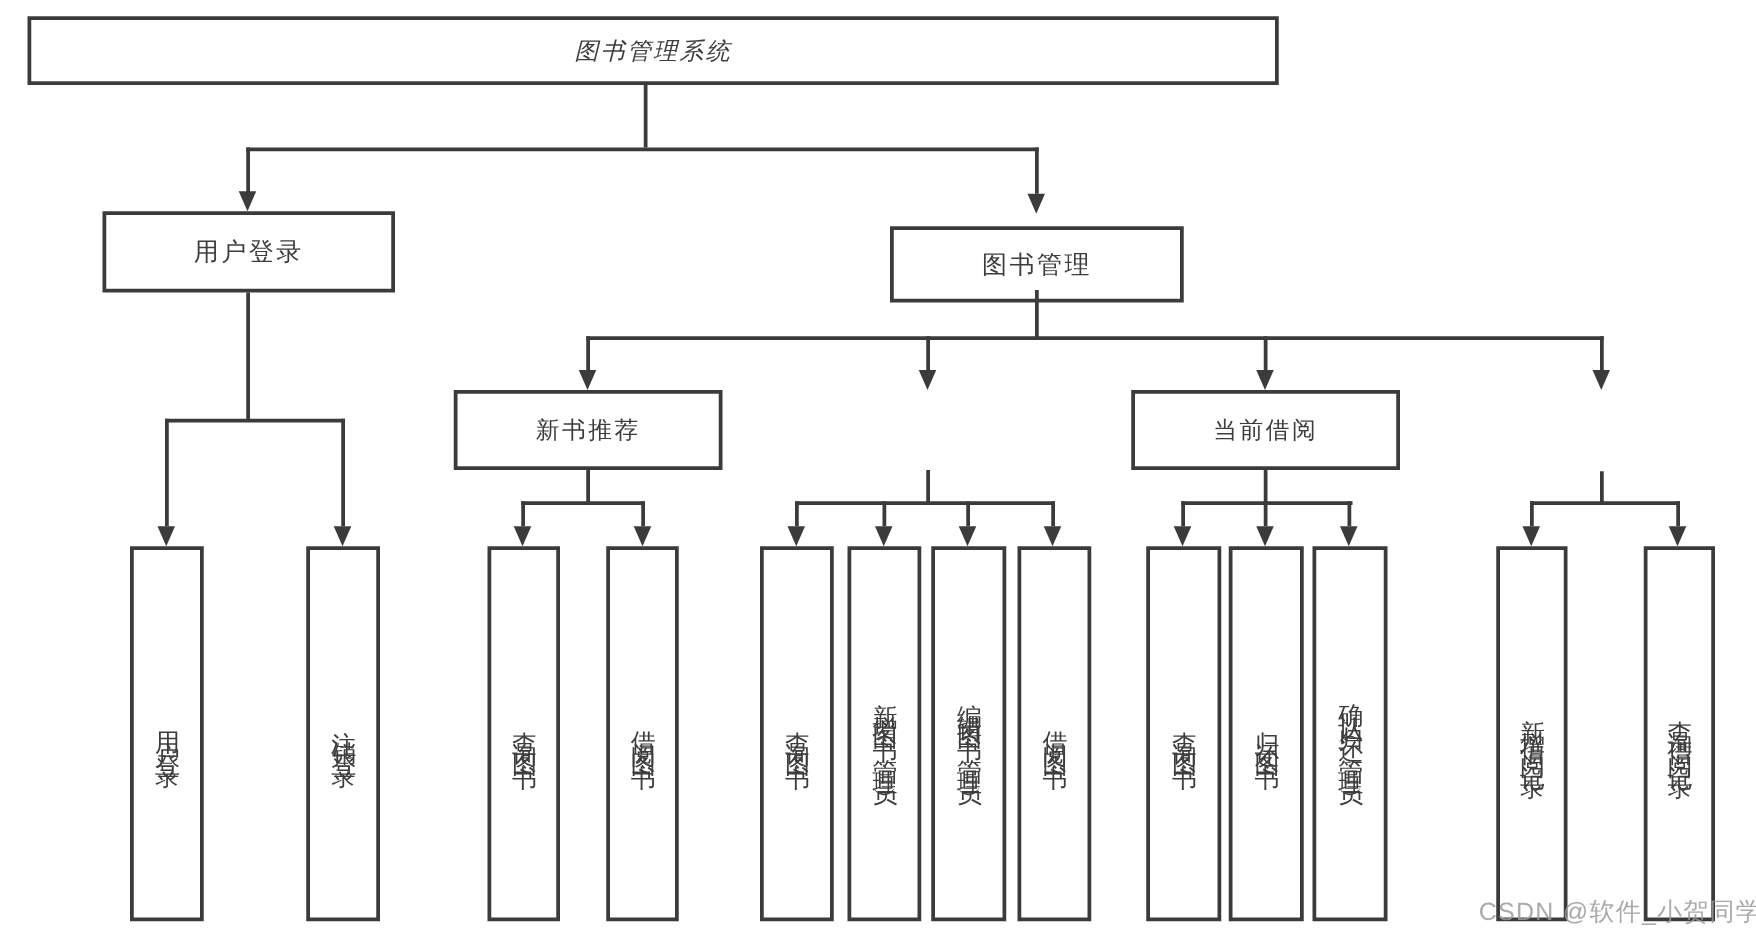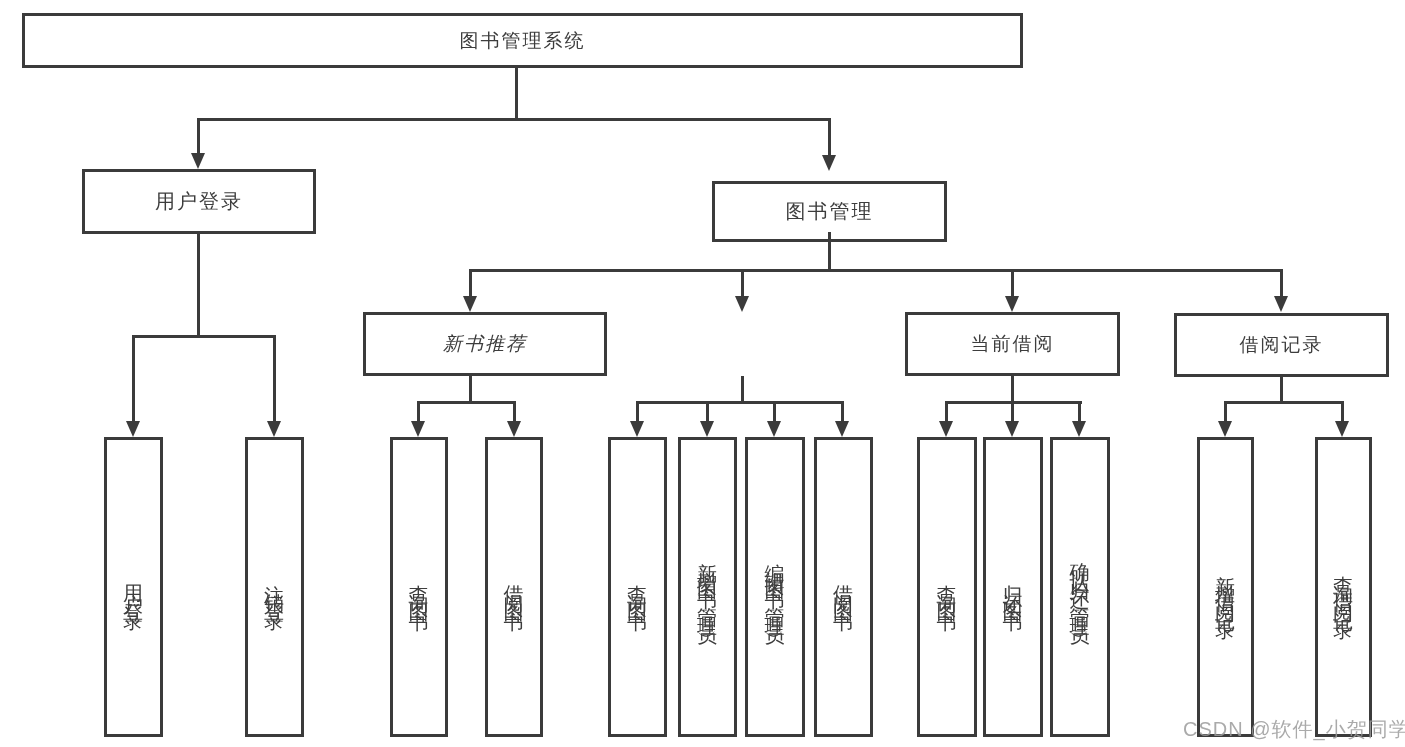--- a/index.html
+++ b/index.html
@@ -5,21 +5,21 @@
   html,body{margin:0;padding:0;background:#ffffff;}
   .canvas{
     position:relative;width:1405px;height:747px;background:#ffffff;overflow:hidden;
     font-family:"Liberation Sans","DejaVu Sans",sans-serif;color:#3d3d3d;
   }
   .box{
     position:absolute;box-sizing:border-box;border:3px solid #3b3b3b;background:#ffffff;
     display:flex;align-items:center;justify-content:center;
   }
   .box span{white-space:nowrap;}
-  .root-box span{font-size:19px;letter-spacing:2px;}
+  .root-box span{font-size:19px;letter-spacing:2px;font-style:italic;}
   .l1-box span{font-size:20px;letter-spacing:2px;}
   .l2-box span{font-size:19px;letter-spacing:2px;}
   .leaf span{
     writing-mode:vertical-rl;text-orientation:mixed;
     font-size:20px;letter-spacing:9px;line-height:1;
   }
   .hline,.vline{position:absolute;background:#3b3b3b;}
   .hline{height:3px;}
   .vline{width:3px;}
   .arrow{
@@ -66,28 +66,25 @@
   <div class="hline" style="left:469px;top:269px;width:814px;"></div>
   <div class="vline" style="left:469px;top:269px;height:27px;"></div>
   <div class="arrow" style="left:463px;top:296px;"></div>
   <div class="vline" style="left:741px;top:269px;height:27px;"></div>
   <div class="arrow" style="left:735px;top:296px;"></div>
   <div class="vline" style="left:1011px;top:269px;height:27px;"></div>
   <div class="arrow" style="left:1005px;top:296px;"></div>
   <div class="vline" style="left:1280px;top:269px;height:27px;"></div>
   <div class="arrow" style="left:1274px;top:296px;"></div>
 
-  <div class="box l2-box" style="left:363px;top:312px;width:244px;height:64px;font-style:italic;">
+  <div class="box l2-box" style="left:363px;top:312px;width:215px;height:64px;">
     <span>新书推荐</span>
   </div>
   <div class="box l2-box" style="left:905px;top:312px;width:215px;height:64px;">
     <span>当前借阅</span>
-  </div>
-  <div class="box l2-box" style="left:1174px;top:313px;width:215px;height:64px;">
-    <span>借阅记录</span>
   </div>
 
   <div class="vline" style="left:469px;top:376px;height:27px;"></div>
   <div class="hline" style="left:417px;top:401px;width:99px;"></div>
   <div class="vline" style="left:417px;top:401px;height:20px;"></div>
   <div class="arrow" style="left:411px;top:421px;"></div>
   <div class="vline" style="left:513px;top:401px;height:20px;"></div>
   <div class="arrow" style="left:507px;top:421px;"></div>
 
   <div class="vline" style="left:741px;top:376px;height:27px;"></div>

